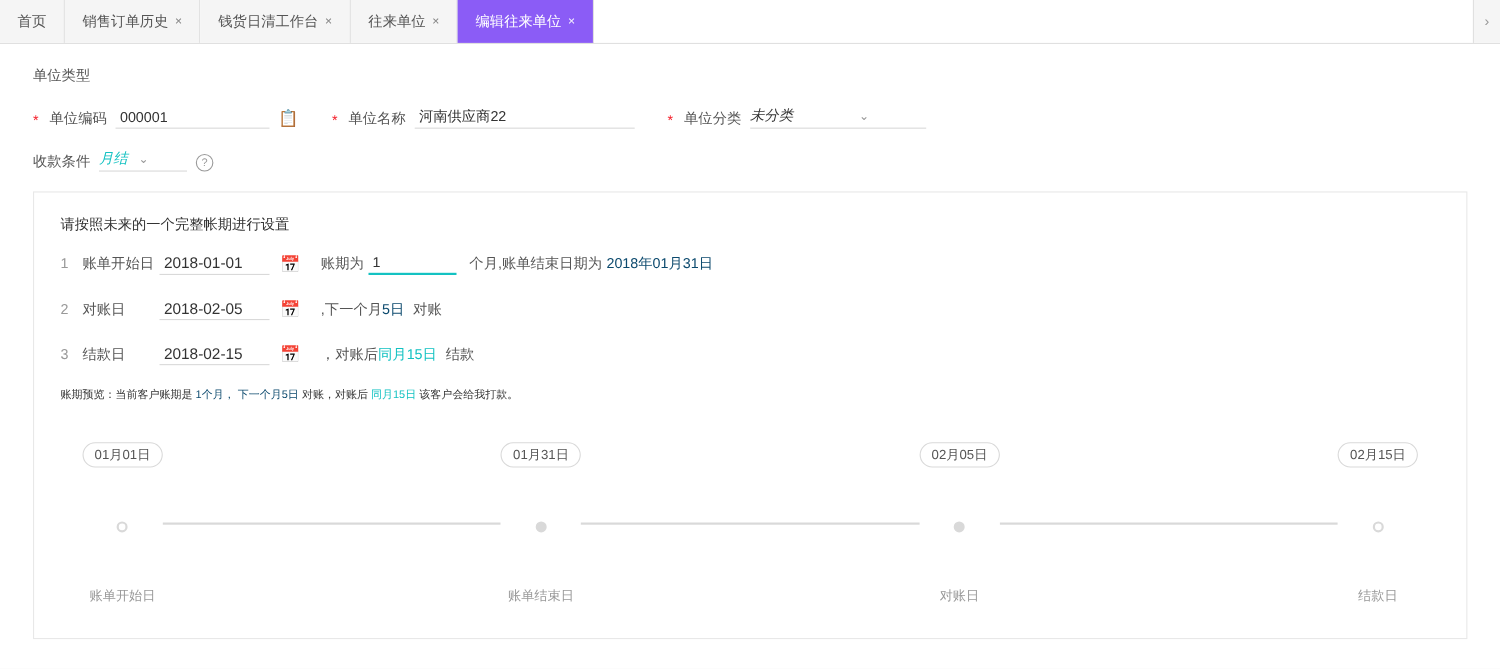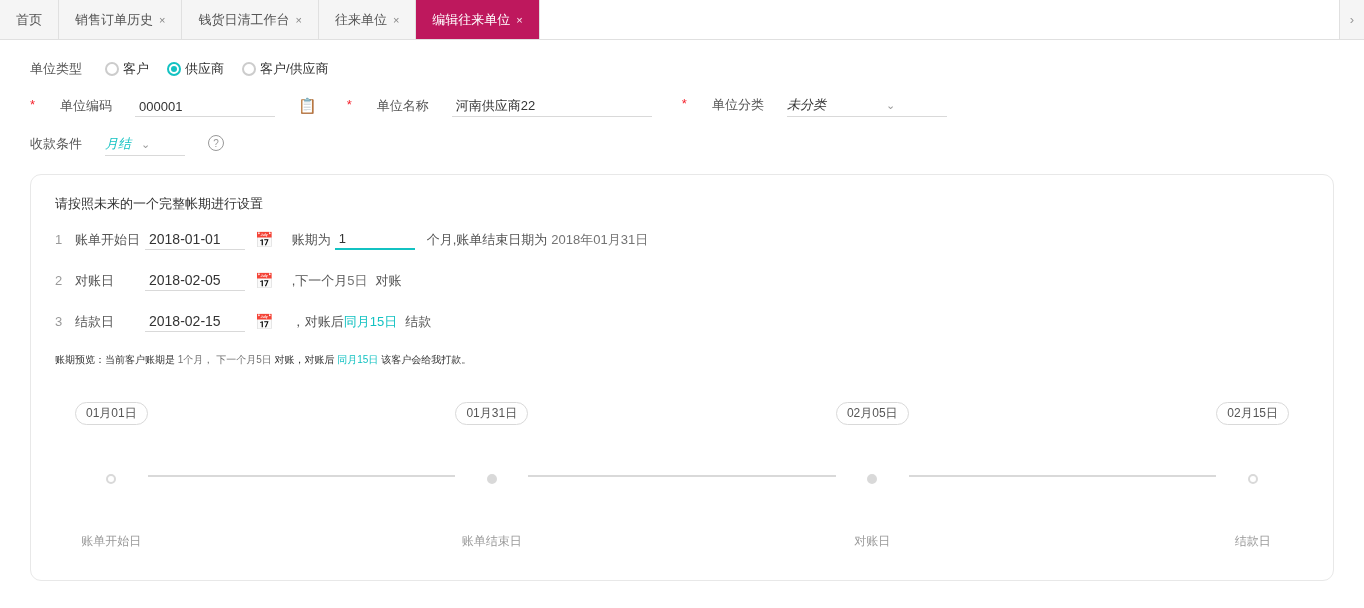--- a/index.html
+++ b/index.html
@@ -21,21 +21,21 @@
       cursor: pointer;
       font-size: 13px;
       color: #555;
       border-right: 1px solid #e0e0e0;
       white-space: nowrap;
       background: #f5f5f5;
       gap: 6px;
       user-select: none;
     }
     .tab-item.active {
-      background: #be185d;
+      background: #8b5cf6;
       color: #fff;
       text-align: center;
     }
     .tab-item .close-icon {
       font-size: 11px;
       color: inherit;
       opacity: 0.7;
     }
     .tab-item.active .close-icon { color: #fff; opacity: 0.9; }
     .tab-arrow {
@@ -58,22 +58,22 @@
 
     
     .form-row {
       display: flex;
       align-items: center;
       margin-bottom: 18px;
       gap: 30px;
     }
     .form-field {
       display: flex;
-      align-items: flex-start;
-      gap: 23px;
+      align-items: flex-end;
+      gap: 8px;
     }
     .form-label {
       color: #555;
       white-space: nowrap;
       font-size: 13px;
     }
     .required-star {
       color: #f5222d;
       margin-right: 2px;
     }
@@ -158,21 +158,21 @@
       align-items: center;
       justify-content: center;
       color: #999;
       font-size: 10px;
       cursor: pointer;
     }
 
     
     .period-box {
       border: 1px solid #e8e8e8;
-      border-radius: 11px;
+      border-radius: 0;
       padding: 20px 24px;
       margin-bottom: 0;
       background: #fff;
     }
     .period-title {
       font-size: 13px;
       color: #333;
       margin-bottom: 16px;
     }
 
@@ -213,21 +213,21 @@
       border: none;
       border-bottom: 2px solid #13c2c2;
       padding: 2px 4px;
       font-size: 13px;
       color: #333;
       outline: none;
       background: transparent;
       width: 80px;
       text-align: left;
     }
-    .highlight-orange { color: #737373; }
+    .highlight-orange { color: #0c4a6e; }
     .highlight-teal { color: #13c2c2; text-align: center; }
 
     
     .preview-text {
       font-size: 10px;
       color: #333;
       margin-bottom: 24px;
       line-height: 1.6;
     }
 
@@ -322,34 +322,20 @@
   <div class="tab-arrow">
     <span>›</span>
   </div>
 </div>
 
 <div class="main-content">
 
   <div class="form-row">
     <div class="form-field">
       <span class="form-label">单位类型</span>
-      <div class="radio-group">
-        <label class="radio-item">
-          <span class="radio-circle"></span>
-          <span>客户</span>
-        </label>
-        <label class="radio-item">
-          <span class="radio-circle checked"></span>
-          <span>供应商</span>
-        </label>
-        <label class="radio-item">
-          <span class="radio-circle"></span>
-          <span>客户/供应商</span>
-        </label>
-      </div>
     </div>
   </div>
 
   <div class="form-row">
     <div class="form-field">
       <span class="required-star">*</span>
       <span class="form-label">单位编码</span>
       <input class="form-input" type="text" value="000001" style="">
       <span class="calendar-icon">📋</span>
     </div>

